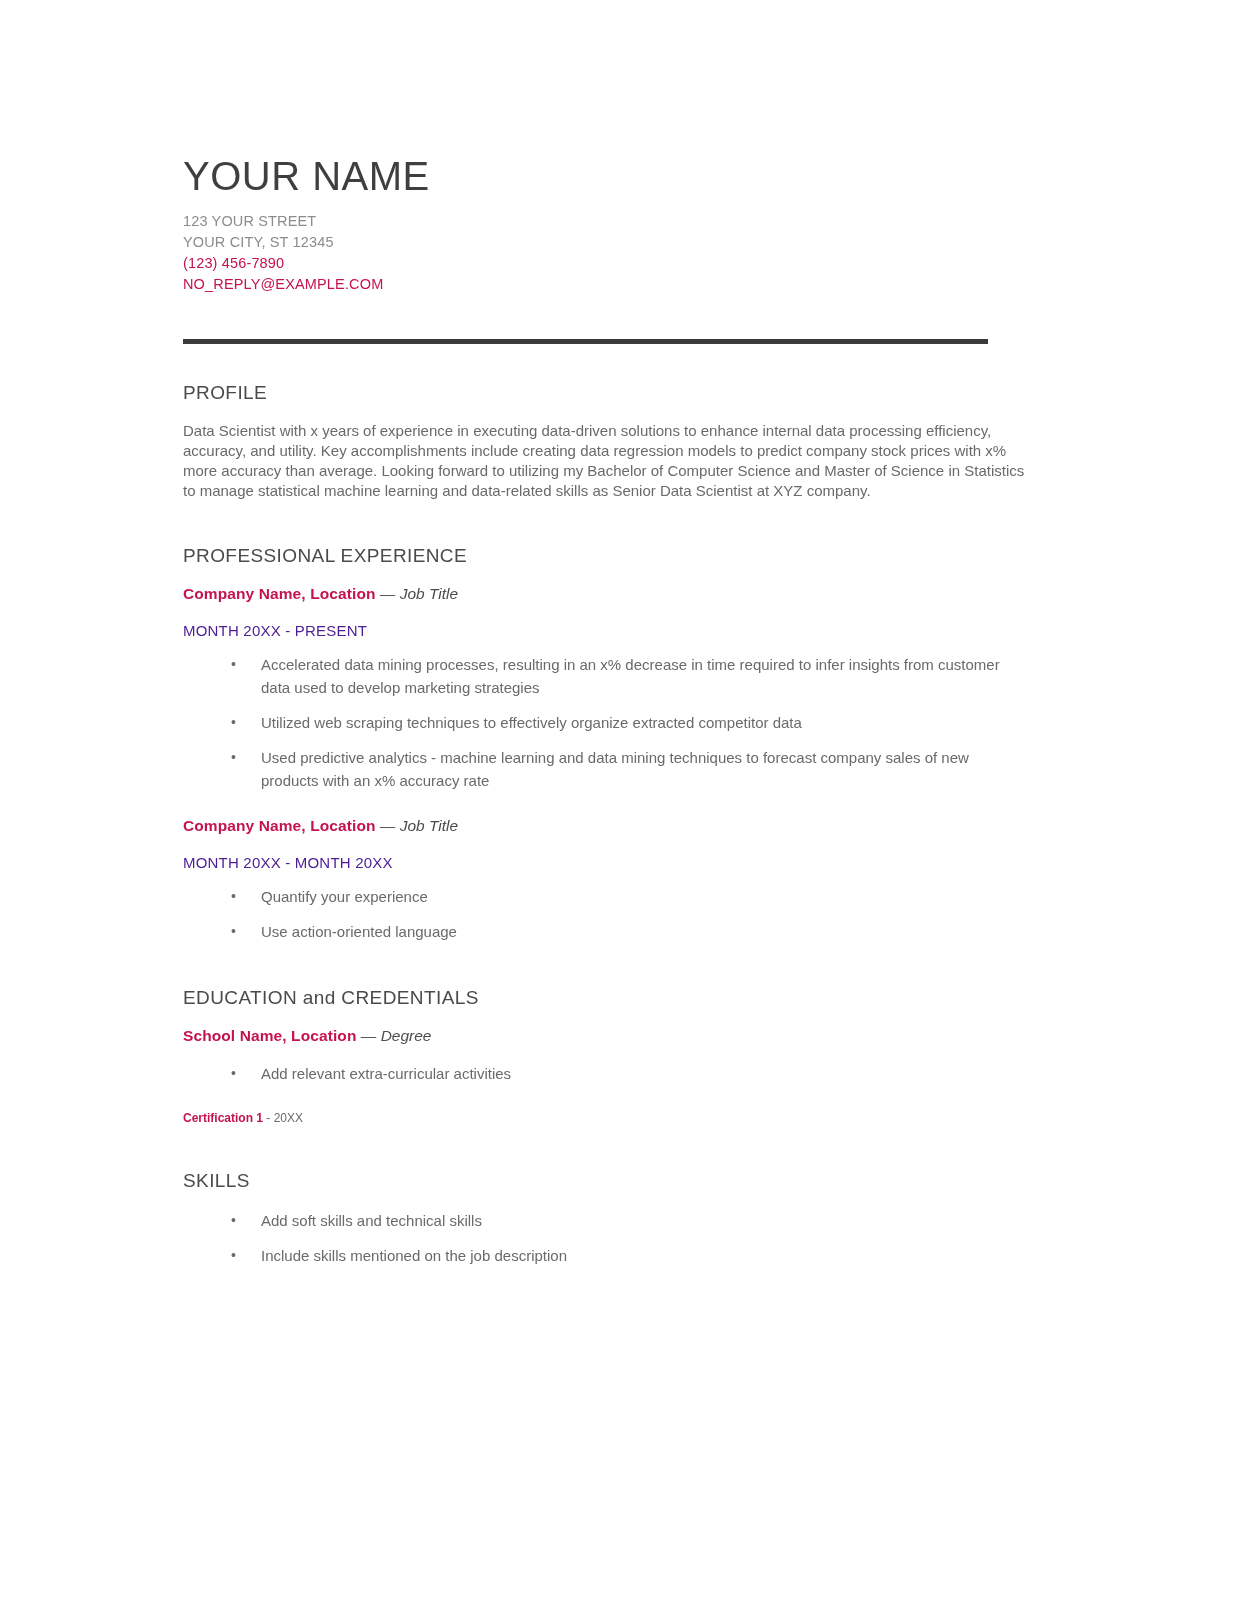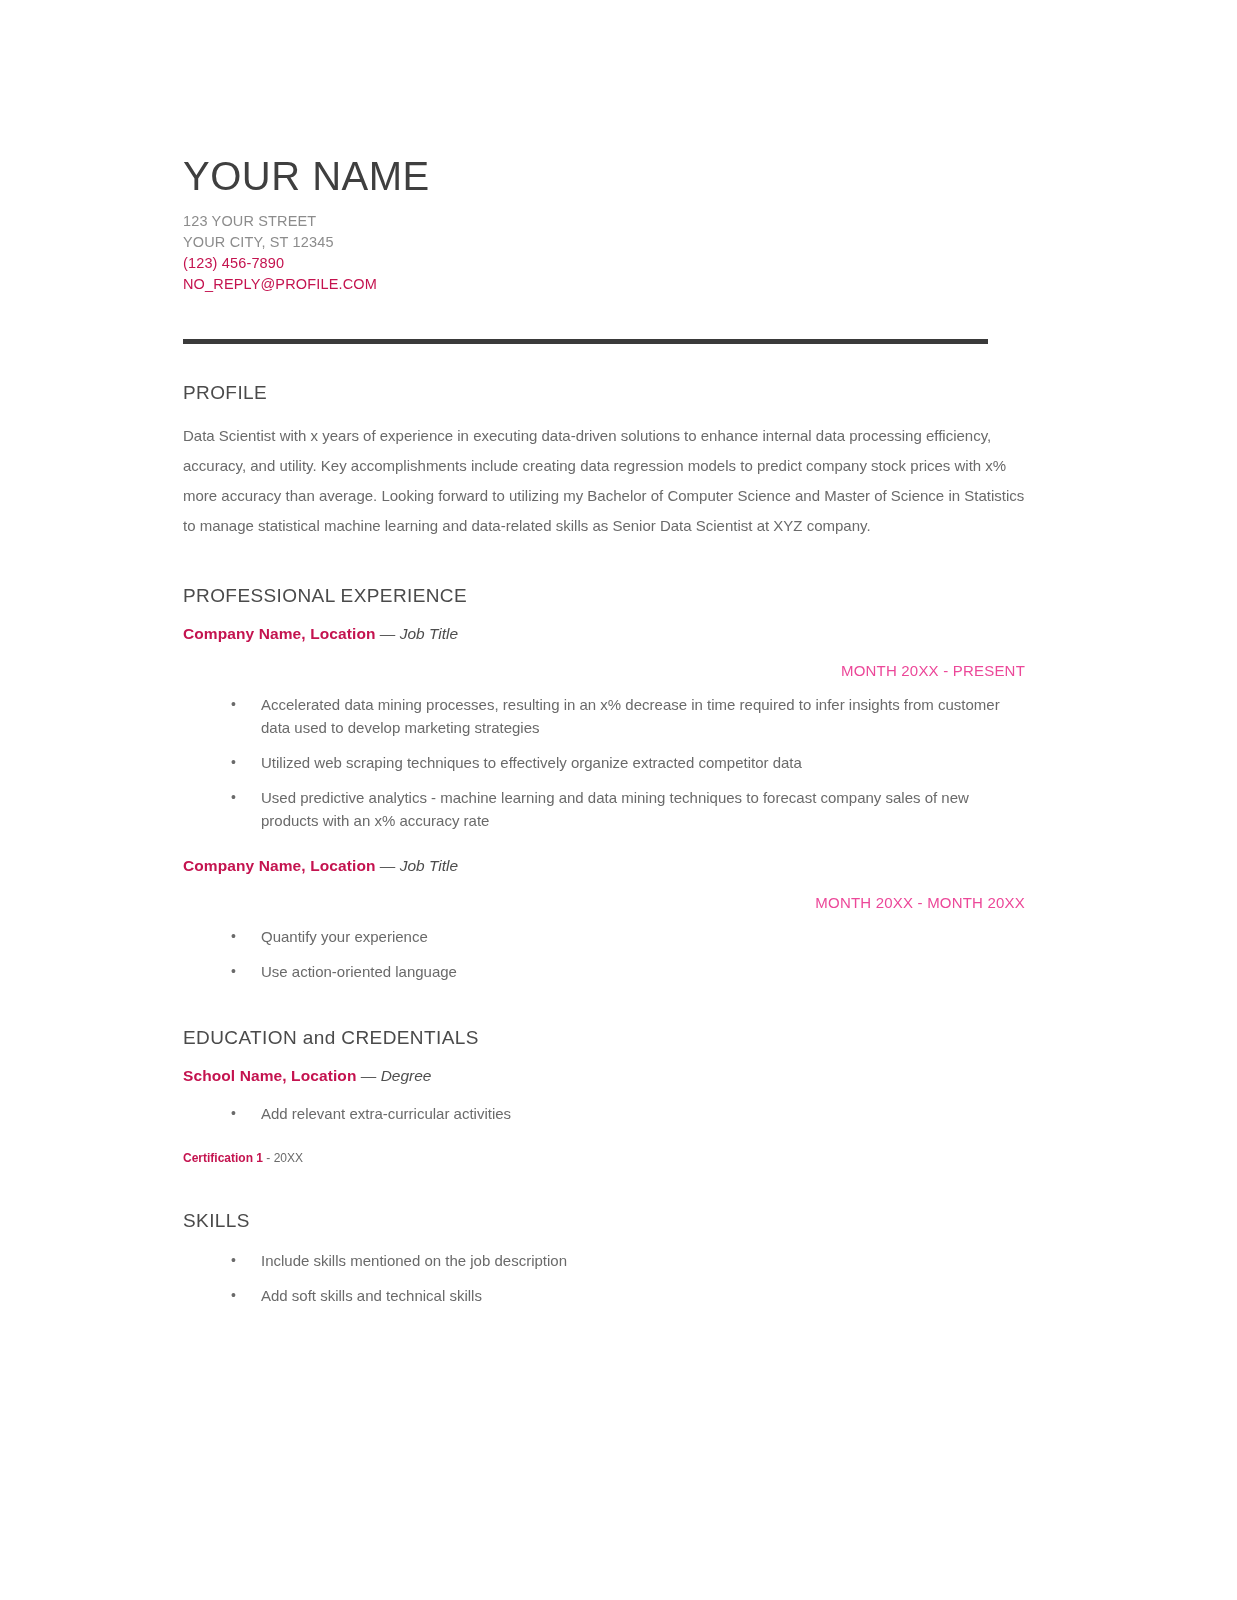--- a/index.html
+++ b/index.html
@@ -65,21 +65,21 @@
     font-size: 19px;
     font-weight: 400;
     color: #4a4a4a;
     letter-spacing: 0.4px;
     margin: 0 0 16px 0;
     line-height: 1.2;
   }
 
   .profile-text {
     font-size: 15px;
-    line-height: 30px;
+    line-height: 20px;
     color: #6a6a6a;
     margin: 0;
     max-width: 845px;
   }
 
   
   .entry {
     margin-top: 24px;
   }
   .entry:first-of-type {
@@ -99,25 +99,24 @@
     color: #5a5a5a;
     font-weight: 400;
   }
   .entry-role {
     color: #4d4d4d;
     font-style: italic;
     font-weight: 400;
   }
   .entry-dates {
     font-size: 15px;
-    color: #ec4899;
+    color: #4c1d95;
     letter-spacing: 0.2px;
     margin: 0 0 4px 0;
     line-height: 1.4;
-    text-align: right;
   }
 
   
   ul.bullets {
     list-style: none;
     margin: 0;
     padding: 0;
   }
   ul.bullets li {
     position: relative;
@@ -160,21 +159,21 @@
 <body>
 
 <div class="page">
 
   <div>
     <h1 class="name">YOUR NAME</h1>
     <div class="contact-block">
       <div class="contact-line">123 YOUR STREET</div>
       <div class="contact-line">YOUR CITY, ST 12345</div>
       <div class="contact-line accent">(123) 456-7890</div>
-      <div class="contact-line accent">NO_REPLY@PROFILE.COM</div>
+      <div class="contact-line accent">NO_REPLY@EXAMPLE.COM</div>
     </div>
   </div>
 
   <div class="divider"></div>
 
   <div class="section">
     <h2 class="section-title">PROFILE</h2>
     <p class="profile-text">Data Scientist with x years of experience in executing data-driven solutions to enhance internal data processing efficiency, accuracy, and utility. Key accomplishments include creating data regression models to predict company stock prices with x% more accuracy than average. Looking forward to utilizing my Bachelor of Computer Science and Master of Science in Statistics to manage statistical machine learning and data-related skills as Senior Data Scientist at XYZ company.</p>
   </div>
 
@@ -225,18 +224,18 @@
 
     <div class="cert">
       <span class="cert-name">Certification 1</span><span class="cert-year"> - 20XX</span>
     </div>
 
   </div>
 
   <div class="section tight">
     <h2 class="section-title">SKILLS</h2>
     <ul class="bullets skills-list">
+      <li>Add soft skills and technical skills</li>
       <li>Include skills mentioned on the job description</li>
-      <li>Add soft skills and technical skills</li>
     </ul>
   </div>
 
 </div>
 
 </body></html>

